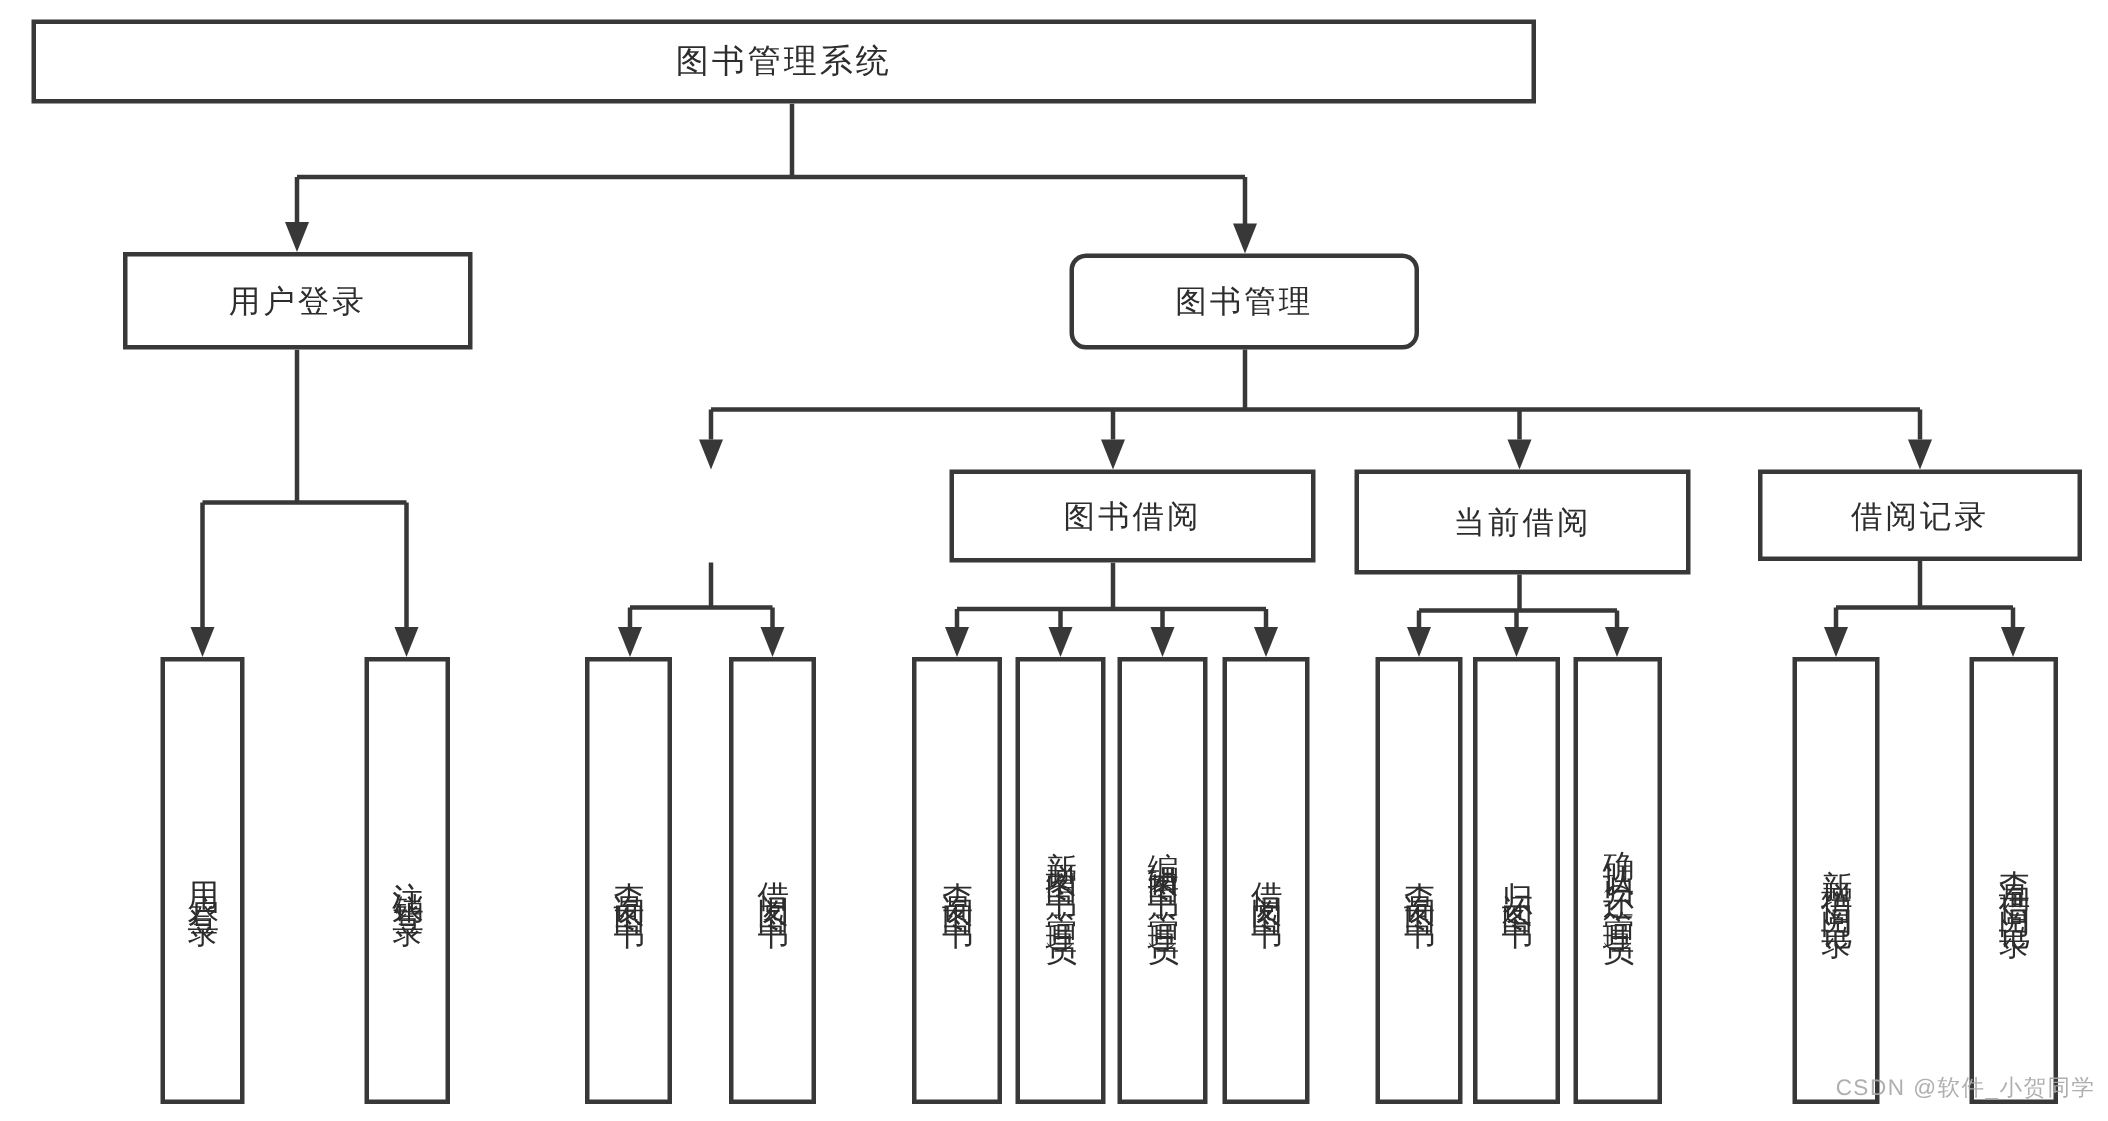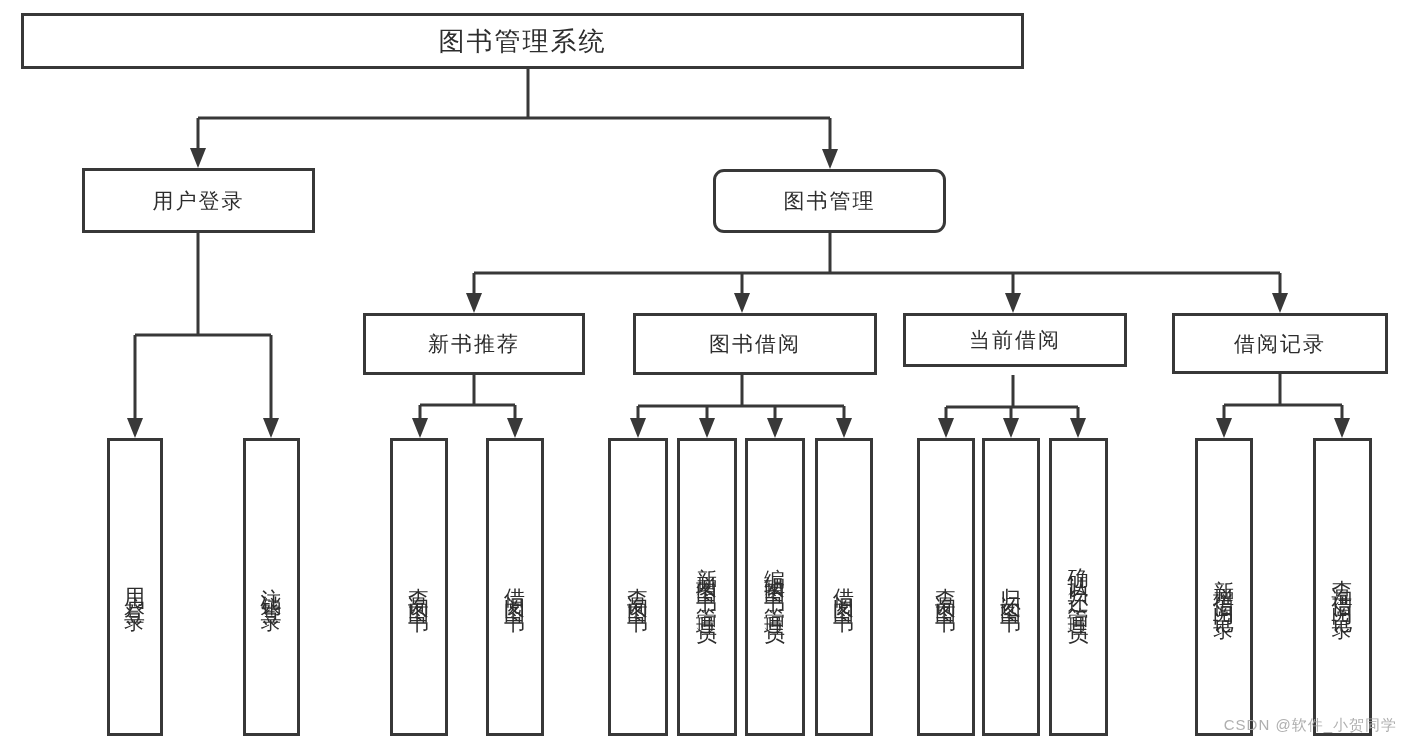--- a/index.html
+++ b/index.html
@@ -27,21 +27,21 @@
     position: absolute;
     box-sizing: border-box;
     border: 3px solid #383838;
     background: #ffffff;
     color: #2d2d2d;
     display: flex;
     align-items: center;
     justify-content: center;
   }
   .node.h { font-size: 21px; letter-spacing: 2px; white-space: nowrap; }
-  .node.root { font-size: 26px; }
+  .node.root { font-size: 22px; }
   .vspan {
     writing-mode: vertical-rl;
     text-orientation: mixed;
     font-size: 21px;
     letter-spacing: 8px;
     line-height: 1;
     color: #2d2d2d;
   }
   .watermark {
     position: absolute;
@@ -52,21 +52,21 @@
     color: rgba(168, 168, 168, 0.92);
     white-space: nowrap;
     z-index: 10;
   }
   
   .n-root        { left: 21px;   top: 13px;  width: 1003px; height: 56px; }
   .n-userlogin   { left: 82px;   top: 168px; width: 233px;  height: 65px; }
   .n-bookmgmt    { left: 713px;  top: 169px; width: 233px;  height: 64px; border-radius: 11px; }
   .n-newrec      { left: 363px;  top: 313px; width: 222px;  height: 62px; }
   .n-borrow      { left: 633px;  top: 313px; width: 244px;  height: 62px; }
-  .n-current     { left: 903px;  top: 313px; width: 224px;  height: 54px; }
+  .n-current     { left: 903px;  top: 313px; width: 224px;  height: 70px; }
   .n-records     { left: 1172px; top: 313px; width: 216px;  height: 61px; }
   .leaf          { top: 438px; height: 298px; }
   .l-ul-login    { left: 107px;  width: 56px; }
   .l-ul-logout   { left: 243px;  width: 57px; }
   .l-rec-query   { left: 390px;  width: 58px; }
   .l-rec-borrow  { left: 486px;  width: 58px; }
   .l-bb-query    { left: 608px;  width: 60px; }
   .l-bb-add      { left: 677px;  width: 60px; }
   .l-bb-edit     { left: 745px;  width: 60px; }
   .l-bb-borrow   { left: 815px;  width: 58px; }
@@ -128,23 +128,20 @@
     <span>图书管理系统</span>
   </div>
 
   <div class="node h n-userlogin">
     <span>用户登录</span>
   </div>
   <div class="node h n-bookmgmt">
     <span>图书管理</span>
   </div>
 
-  <div class="node h n-newrec">
-    <span>新书推荐</span>
-  </div>
   <div class="node h n-borrow">
     <span>图书借阅</span>
   </div>
   <div class="node h n-current">
     <span>当前借阅</span>
   </div>
   <div class="node h n-records">
     <span>借阅记录</span>
   </div>
 

